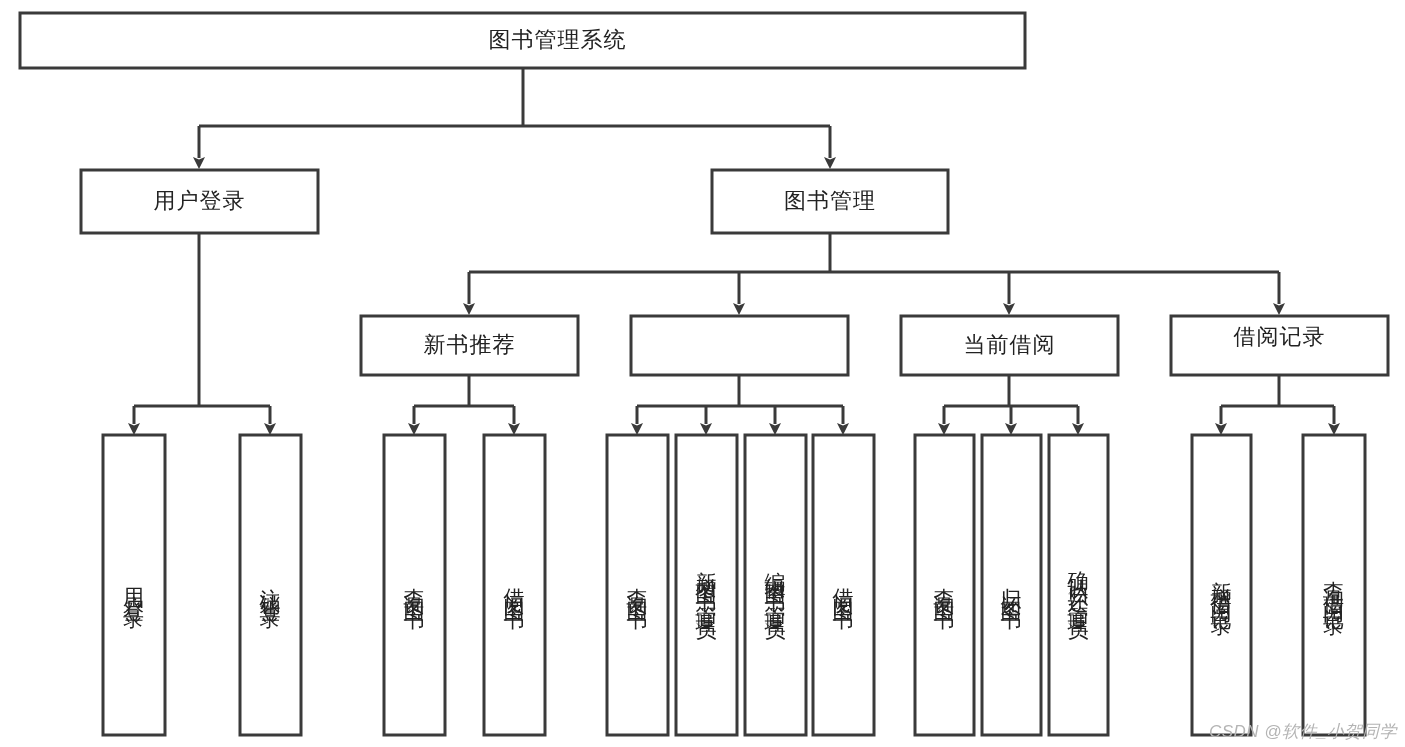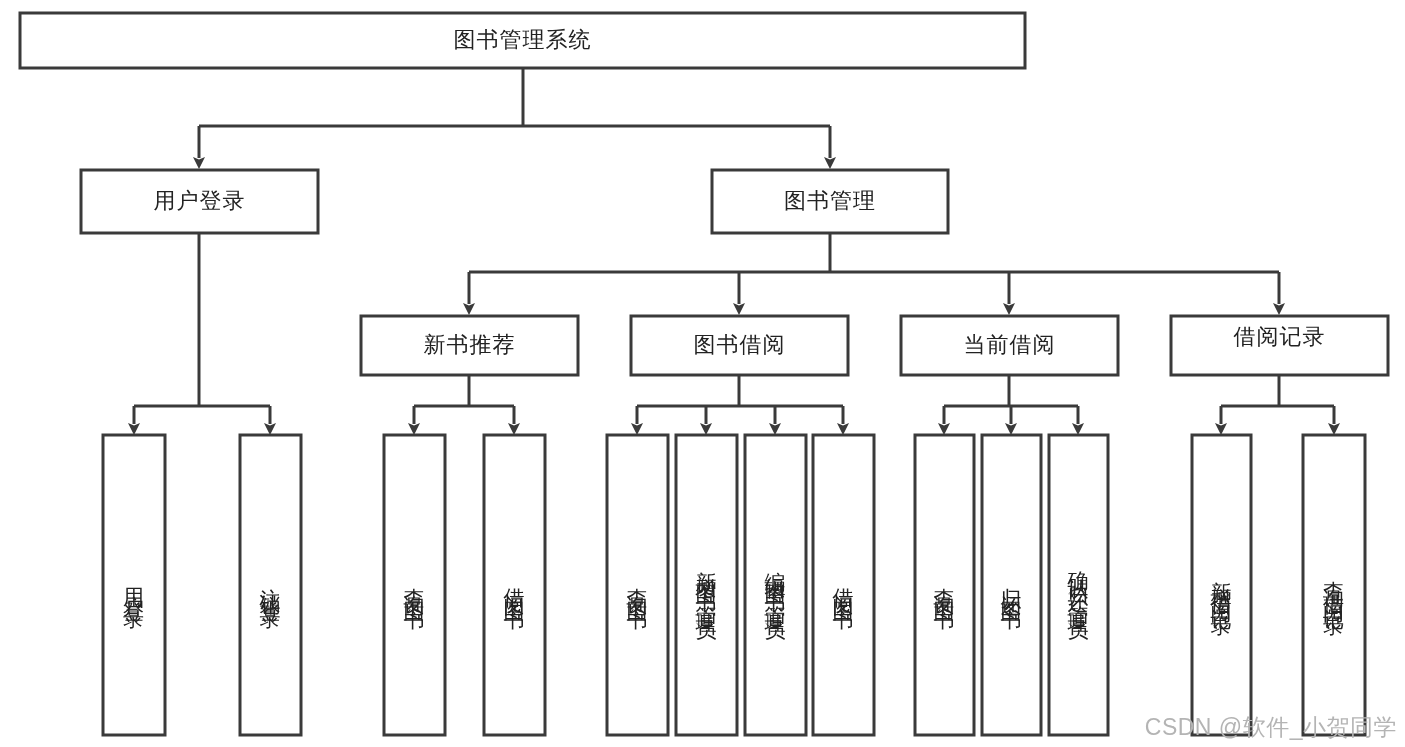--- a/index.html
+++ b/index.html
@@ -66,25 +66,26 @@
     writing-mode: vertical-rl;
     text-orientation: upright;
     letter-spacing: 7px;
     line-height: 1;
     white-space: nowrap;
   }
   .watermark {
     position: absolute;
     right: 8px;
     bottom: 4px;
-    font-size: 23px;
+    font-size: 17px;
     color: #b4b4b4;
     letter-spacing: 0.5px;
     white-space: nowrap;
     pointer-events: none;
+    font-style: italic;
   }
 </style>
 </head>
 <body>
 
 <div id="diagram-root">
 
   <svg id="diagram-svg" viewBox="0 0 1405 747">
     <defs>
       <marker id="arrow" markerWidth="12" markerHeight="12" refX="1" refY="6" orient="auto" markerUnits="userSpaceOnUse">
@@ -154,29 +155,28 @@
     <path class="connector" marker-end="url(#arrow)" d="M 944 406 L 944 424"></path>
     <path class="connector" marker-end="url(#arrow)" d="M 1011 406 L 1011 424"></path>
     <path class="connector" marker-end="url(#arrow)" d="M 1078 406 L 1078 424"></path>
 
     <path class="connector" d="M 1279 375 L 1279 406"></path>
     <path class="connector" d="M 1221 406 L 1334 406"></path>
     <path class="connector" marker-end="url(#arrow)" d="M 1221 406 L 1221 424"></path>
     <path class="connector" marker-end="url(#arrow)" d="M 1334 406 L 1334 424"></path>
   </svg>
 
-  <div class="node-label-h" style="left:20px; top:13px; width:1005px; height:55px;">图书管理系统</div>
+  <div class="node-label-h" style="left:20px; top:13px; width:1005px; height:55px;padding-left:35px;">图书管理系统</div>
 
   <div class="node-label-h" style="left:81px; top:170px; width:237px; height:63px;">用户登录</div>
 
   <div class="node-label-h" style="left:361px; top:316px; width:217px; height:59px;">新书推荐</div>
 
   <div class="node-label-h" style="left:712px; top:170px; width:236px; height:63px;">图书管理</div>
 
-  <div class="node-label-h" style="left:631px; top:316px; width:217px; height:59px;">图书借阅</div>
 
   <div class="node-label-h" style="left:901px; top:316px; width:217px; height:59px;border-radius:19px;">当前借阅</div>
 
   <div class="node-label-h" style="left:1171px; top:308px; width:217px; height:59px;">借阅记录</div>
 
   <div class="node-label-v" style="left:103px; top:435px; width:62px; height:300px;">
     <span>用户登录</span>
   </div>
   <div class="node-label-v" style="left:240px; top:435px; width:61px; height:300px;">
     <span>注销登录</span>

